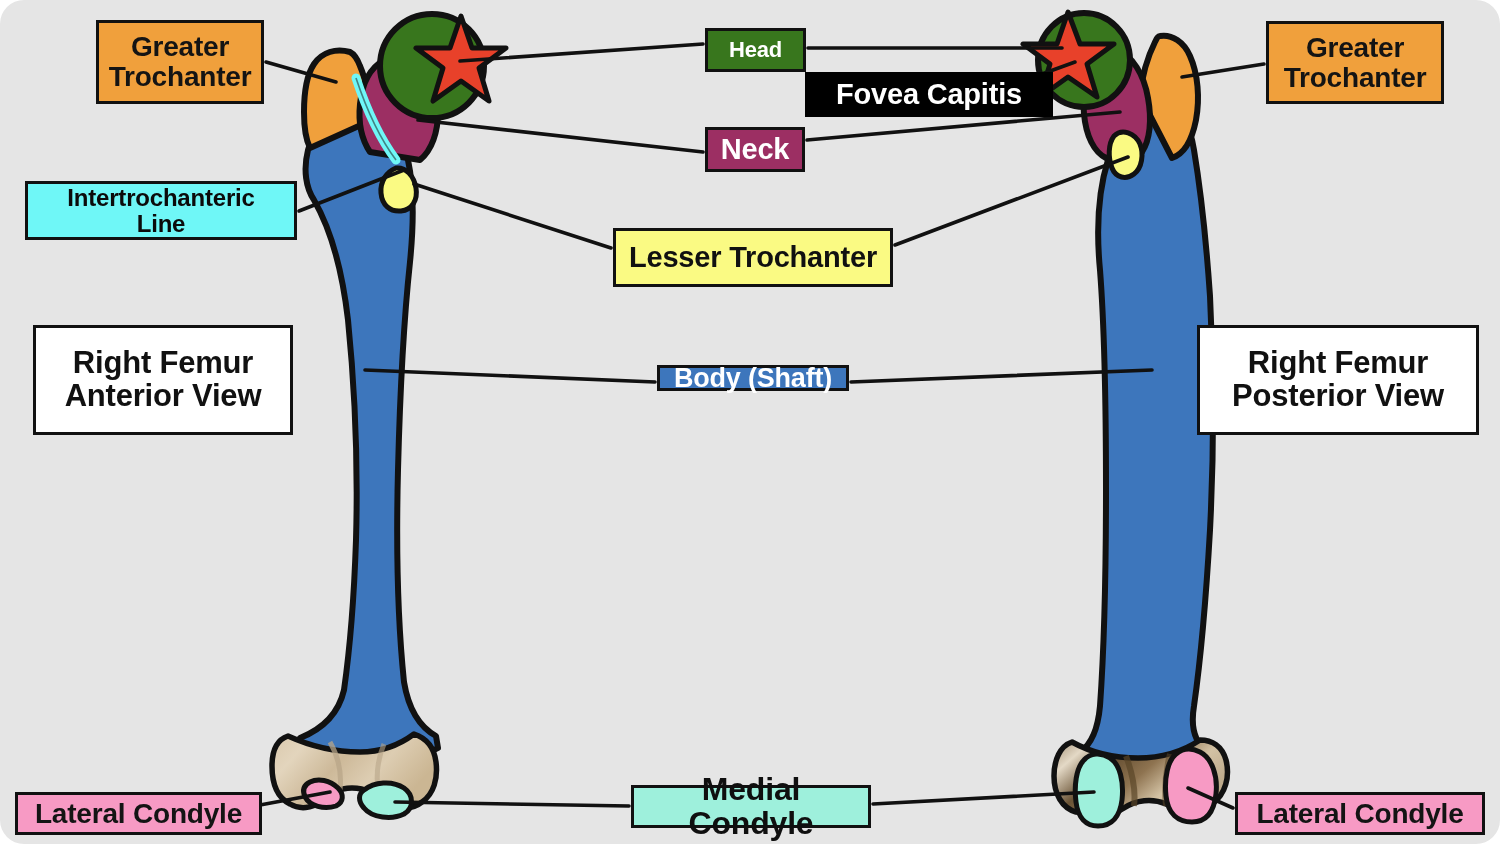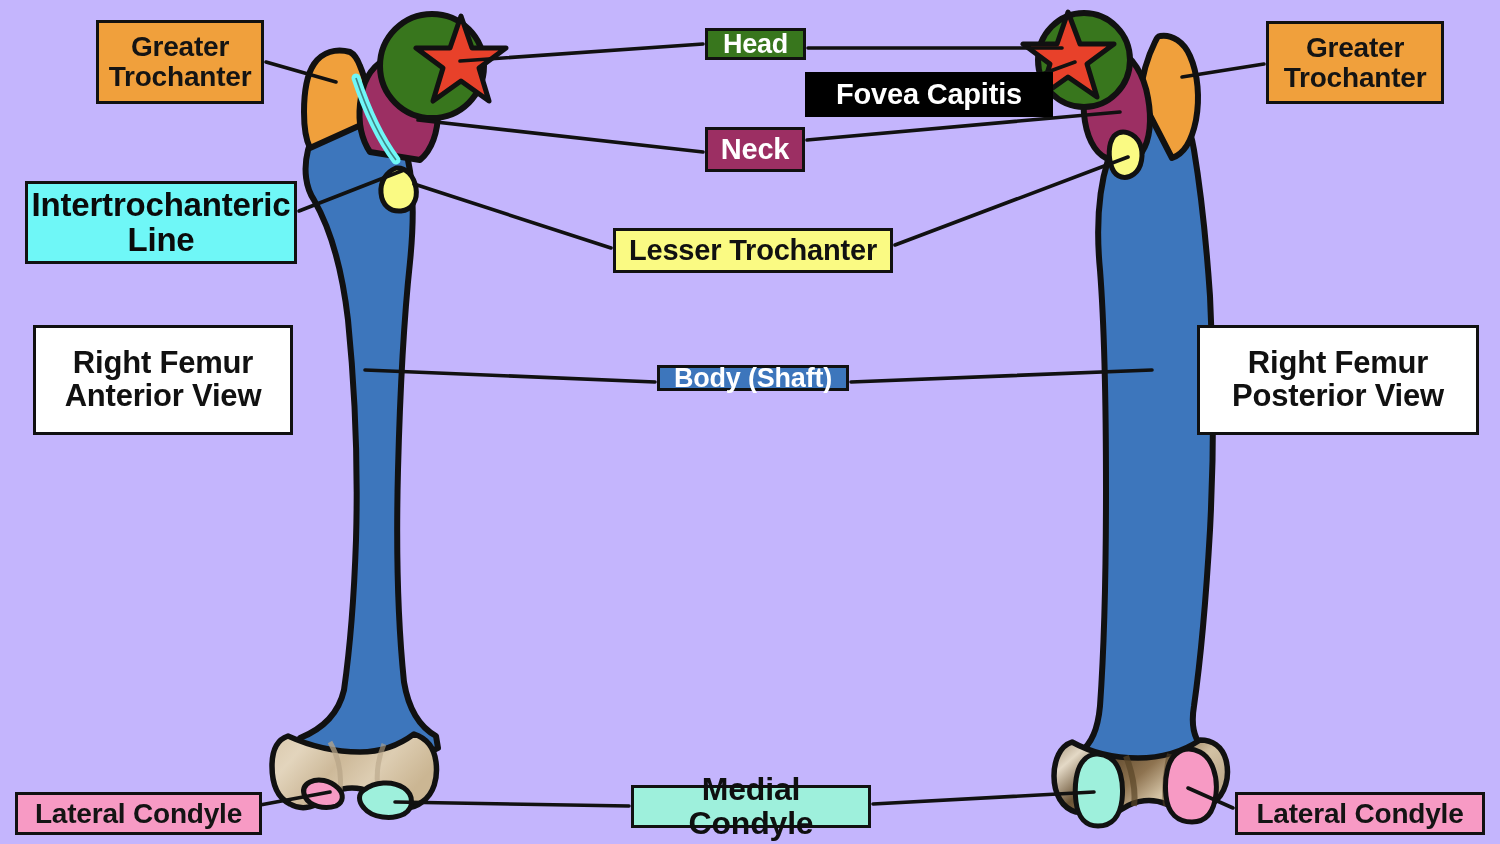--- a/index.html
+++ b/index.html
@@ -2,43 +2,43 @@
 <html><head>
 <meta charset="utf-8">
 <title>Femur Anatomy Diagram</title>
 <style>
   html,body{margin:0;padding:0;background:#ffffff;}
   body{
     width:1500px;height:844px;
     font-family:"Liberation Sans","DejaVu Sans",sans-serif;
     position:relative;overflow:hidden;
   }
-  #stage{position:relative;width:1500px;height:844px;background:#c4b5fd;}
+  #stage{position:relative;width:1500px;height:844px;background:#e5e5e5;border-radius:24px;}
   #art{position:absolute;left:0;top:0;width:1500px;height:844px;}
 
   .label{
     position:absolute;
     box-sizing:border-box;
     border:3px solid #111111;
     display:flex;align-items:center;justify-content:center;
     text-align:center;
     font-weight:bold;
     line-height:1.06;
     letter-spacing:-0.2px;
     z-index:5;
     white-space:pre-line;
     padding:2px 8px;
   }
   .lbl-greater-l{left:96px;top:20px;width:168px;height:84px;background:#f0a03c;color:#141414;font-size:28px;}
   .lbl-greater-r{left:1266px;top:21px;width:178px;height:83px;background:#f0a03c;color:#141414;font-size:28px;}
-  .lbl-intertroch{left:25px;top:181px;width:272px;height:83px;background:#6ff7f7;color:#0b0b0b;font-size:33px;}
-  .lbl-head{left:705px;top:28px;width:101px;height:32px;background:#38761d;color:#ffffff;font-size:27px;}
+  .lbl-intertroch{left:25px;top:181px;width:272px;height:59px;background:#6ff7f7;color:#0b0b0b;font-size:24px;}
+  .lbl-head{left:705px;top:28px;width:101px;height:44px;background:#38761d;color:#ffffff;font-size:22px;}
   .lbl-fovea{left:805px;top:72px;width:248px;height:45px;background:#000000;color:#ffffff;font-size:29px;border-color:#000000;}
   .lbl-neck{left:705px;top:127px;width:100px;height:45px;background:#9c2f63;color:#ffffff;font-size:29px;}
-  .lbl-lesser{left:613px;top:228px;width:280px;height:45px;background:#fafa83;color:#111111;font-size:29px;}
+  .lbl-lesser{left:613px;top:228px;width:280px;height:59px;background:#fafa83;color:#111111;font-size:29px;}
   .lbl-body{left:657px;top:365px;width:192px;height:26px;background:#3d76bc;color:#ffffff;font-size:27px;}
   .lbl-view-l{left:33px;top:325px;width:260px;height:110px;background:#ffffff;color:#111111;font-size:31px;}
   .lbl-view-r{left:1197px;top:325px;width:282px;height:110px;background:#ffffff;color:#111111;font-size:31px;}
   .lbl-latcond-l{left:15px;top:792px;width:247px;height:43px;background:#f79ac4;color:#141414;font-size:28px;}
   .lbl-latcond-r{left:1235px;top:792px;width:250px;height:43px;background:#f79ac4;color:#141414;font-size:28px;}
   .lbl-medcond{left:631px;top:785px;width:240px;height:43px;background:#9ef0dc;color:#0f0f0f;font-size:32px;}
 </style>
 </head>
 <body>
 

